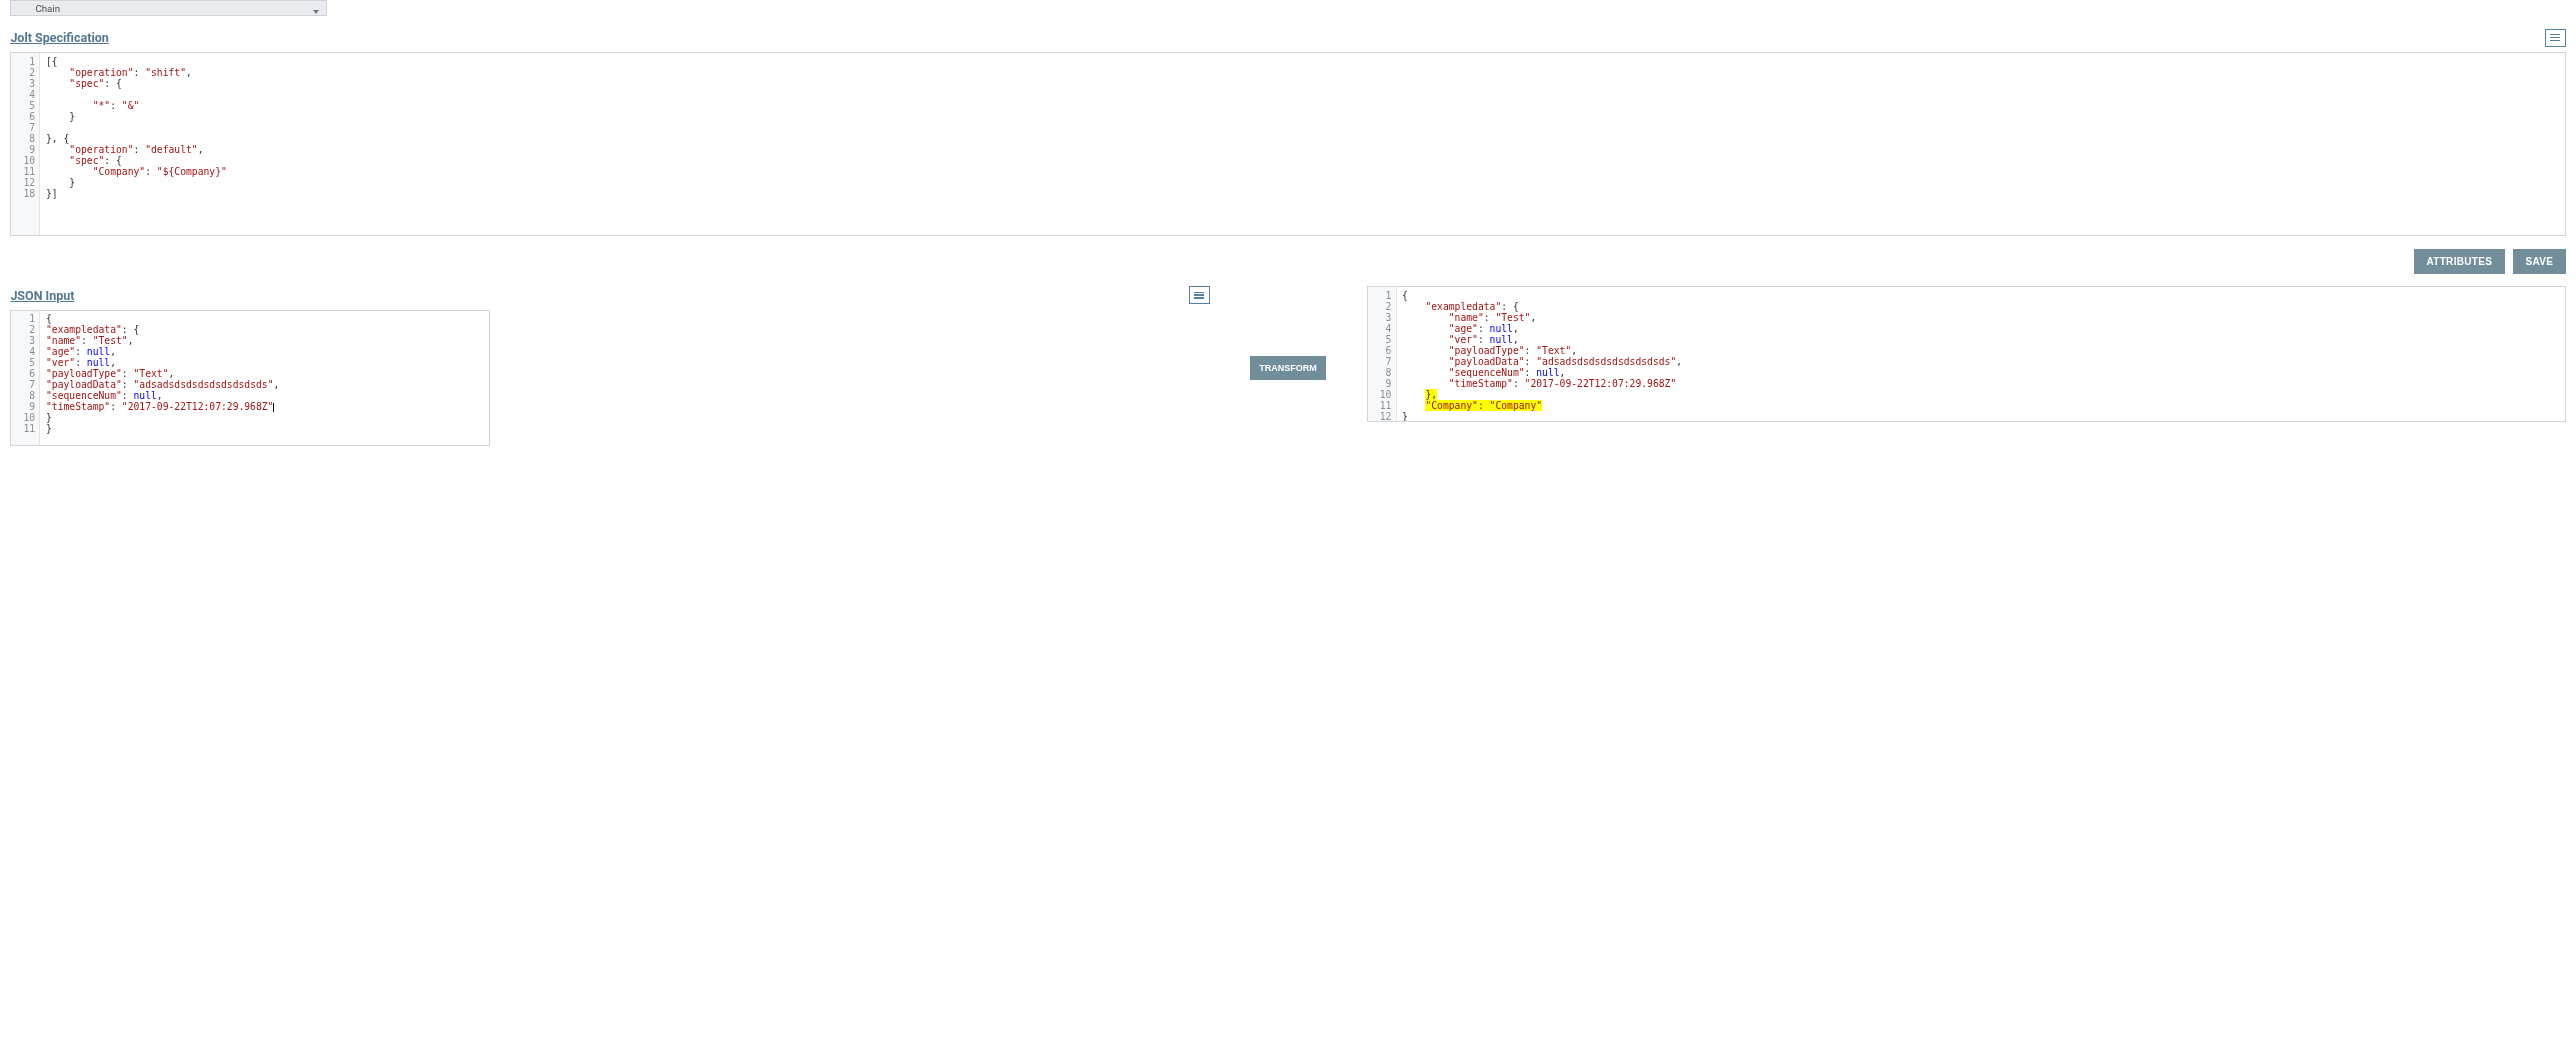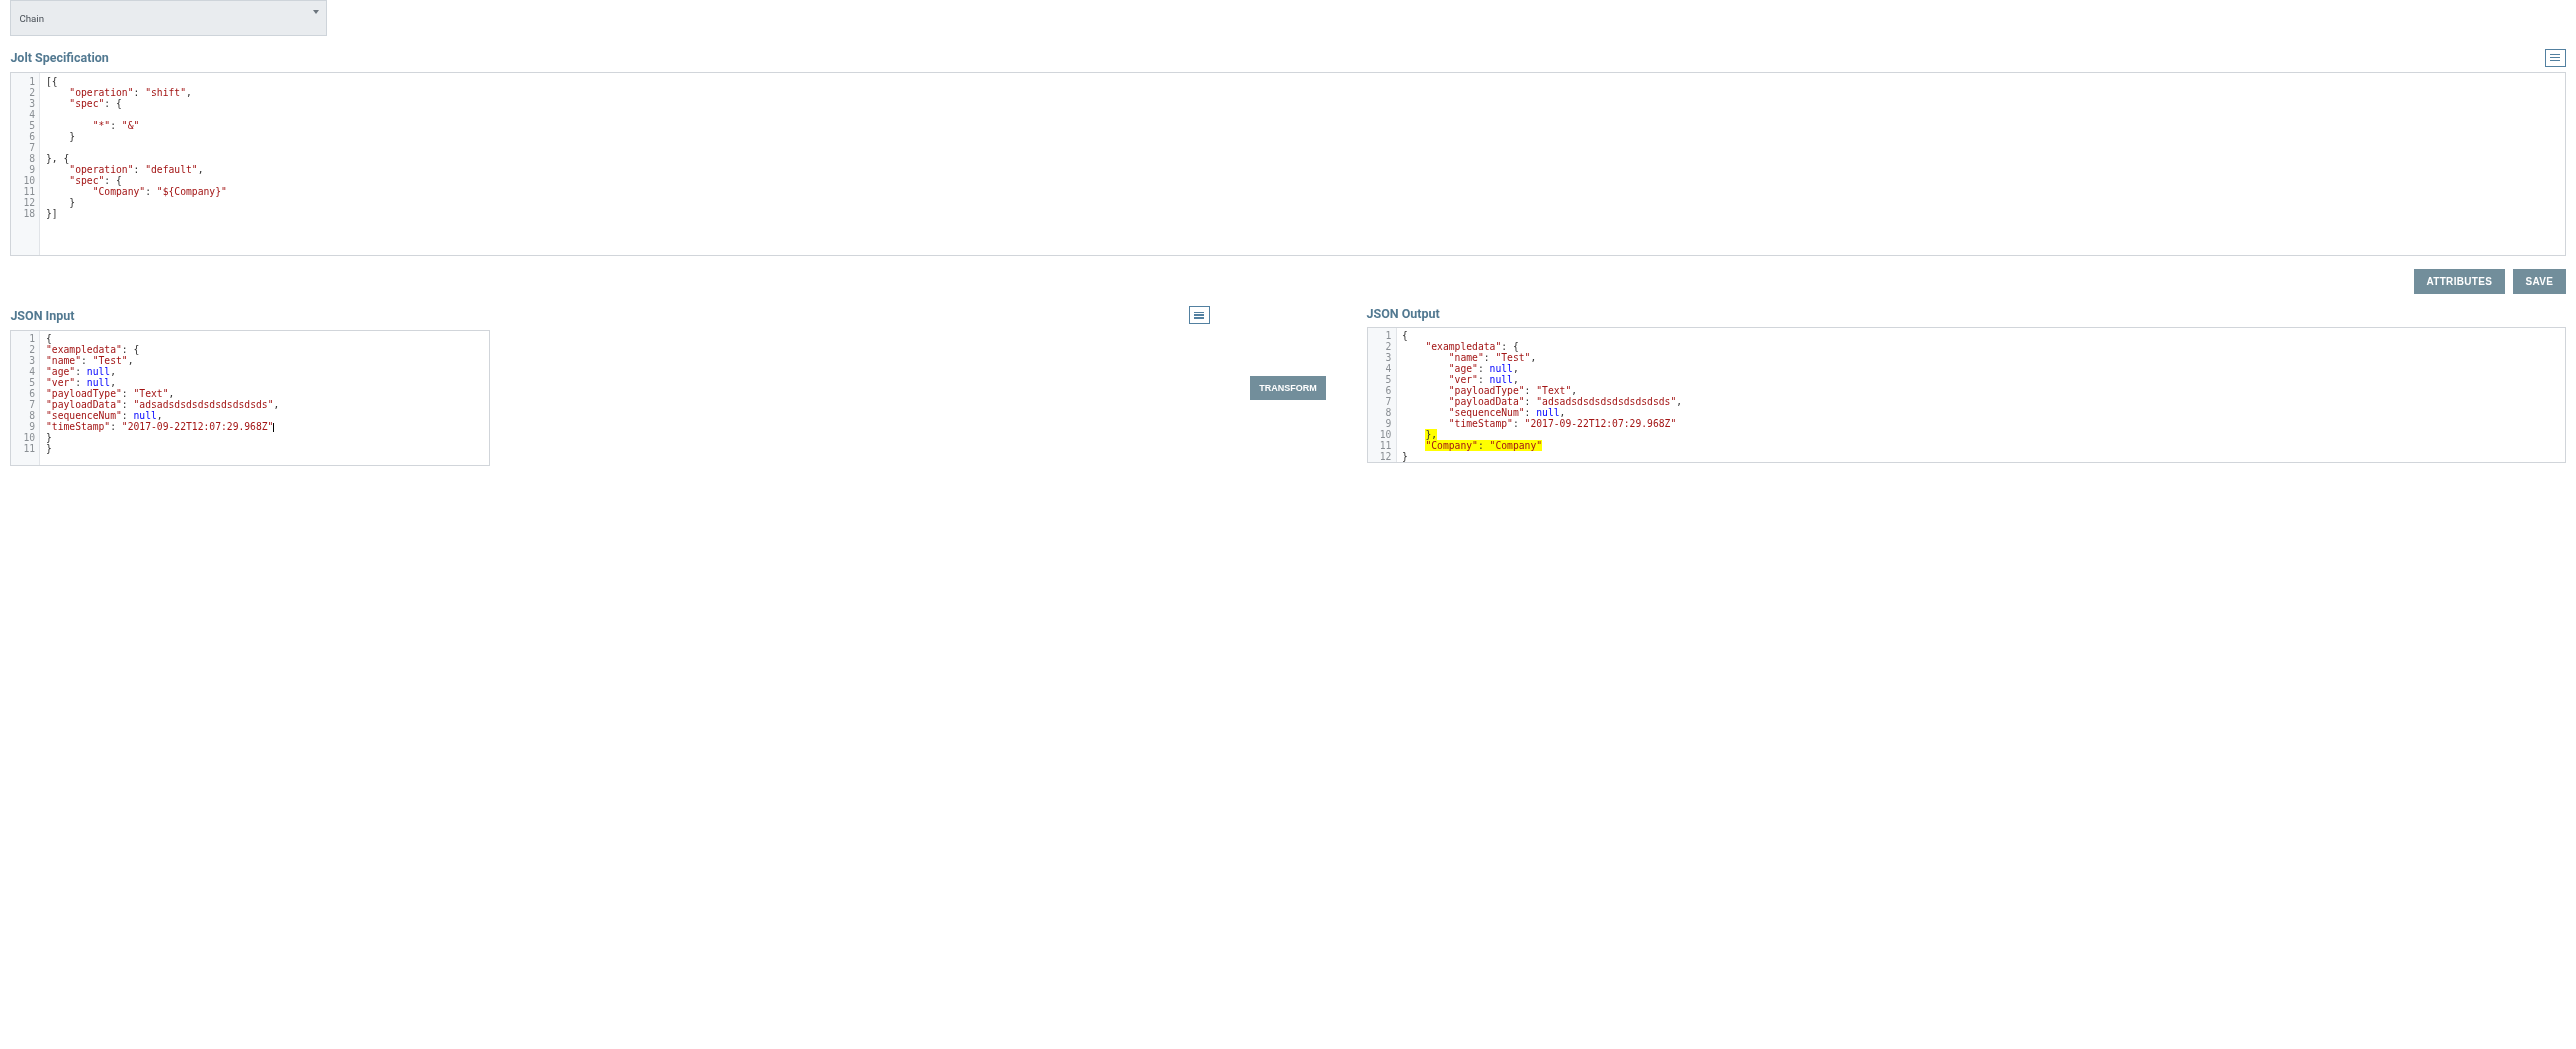--- a/index.html
+++ b/index.html
@@ -7,24 +7,24 @@
     font-family: -apple-system, BlinkMacSystemFont, "Segoe UI", Roboto, "Helvetica Neue", Arial, sans-serif;
     background: #fff;
     color: #333;
     font-size: 9.7px;
     padding: 0 10.4px 21px 10.4px;
   }
   .select-wrap {
     background: #e9ecef;
     border: 0.7px solid #ced4da;
     width: 317px;
-    height: 36px;
-    display: flex;
-    align-items: center;
-    padding: 0 8px;
+    height: 16px;
+    display: flex;
+    align-items: center;
+    padding: 0 24px;
     position: relative;
     cursor: pointer;
     margin-bottom: 12.5px;
   }
   .select-wrap .value { color: #495057; font-size: 9.7px; }
   .select-wrap .caret {
     position: absolute;
     right: 7px;
     top: 9px;
     width: 0; height: 0;
@@ -35,20 +35,21 @@
   .section-head {
     display: flex;
     justify-content: space-between;
     align-items: center;
     margin-bottom: 5.6px;
   }
   .section-title {
     color: #527991;
     font-size: 12.5px;
     font-weight: 700;
+    text-decoration: underline;
   }
   .icon-btn {
     border: 0.7px solid #5280a0;
     background: #fff;
     width: 21px;
     height: 18px;
     display: flex;
     align-items: center;
     justify-content: center;
     cursor: pointer;
@@ -216,23 +217,20 @@
         </div>
       <div class="code" id="input-code"><div><span class="p">{</span></div><div><span class="k">"exampledata"</span><span class="p">: {</span></div><div><span class="k">"name"</span><span class="p">: </span><span class="v">"Test"</span><span class="p">,</span></div><div><span class="k">"age"</span><span class="p">: </span><span class="n">null</span><span class="p">,</span></div><div><span class="k">"ver"</span><span class="p">: </span><span class="n">null</span><span class="p">,</span></div><div><span class="k">"payloadType"</span><span class="p">: </span><span class="v">"Text"</span><span class="p">,</span></div><div><span class="k">"payloadData"</span><span class="p">: </span><span class="v">"adsadsdsdsdsdsdsdsdsds"</span><span class="p">,</span></div><div><span class="k">"sequenceNum"</span><span class="p">: </span><span class="n">null</span><span class="p">,</span></div><div><span class="k">"timeStamp"</span><span class="p">: </span><span class="v">"2017-09-22T12:07:29.968Z"</span><span class="p"></span><span class="cursor-mark"></span></div><div><span class="p">}</span></div><div><span class="p">}</span></div></div>
     </div>
   </div>
 
   <div class="mid-col">
     <button class="transform-btn">TRANSFORM</button>
   </div>
 
   <div class="io-col">
-    <div class="section-head">
-      <div class="section-title">JSON Output</div>
-    </div>
     <div class="editor io-editor">
       <div class="gutter" id="output-gutter">
           <div>1</div>
           <div>2</div>
           <div>3</div>
           <div>4</div>
           <div>5</div>
           <div>6</div>
           <div>7</div>
           <div>8</div>

